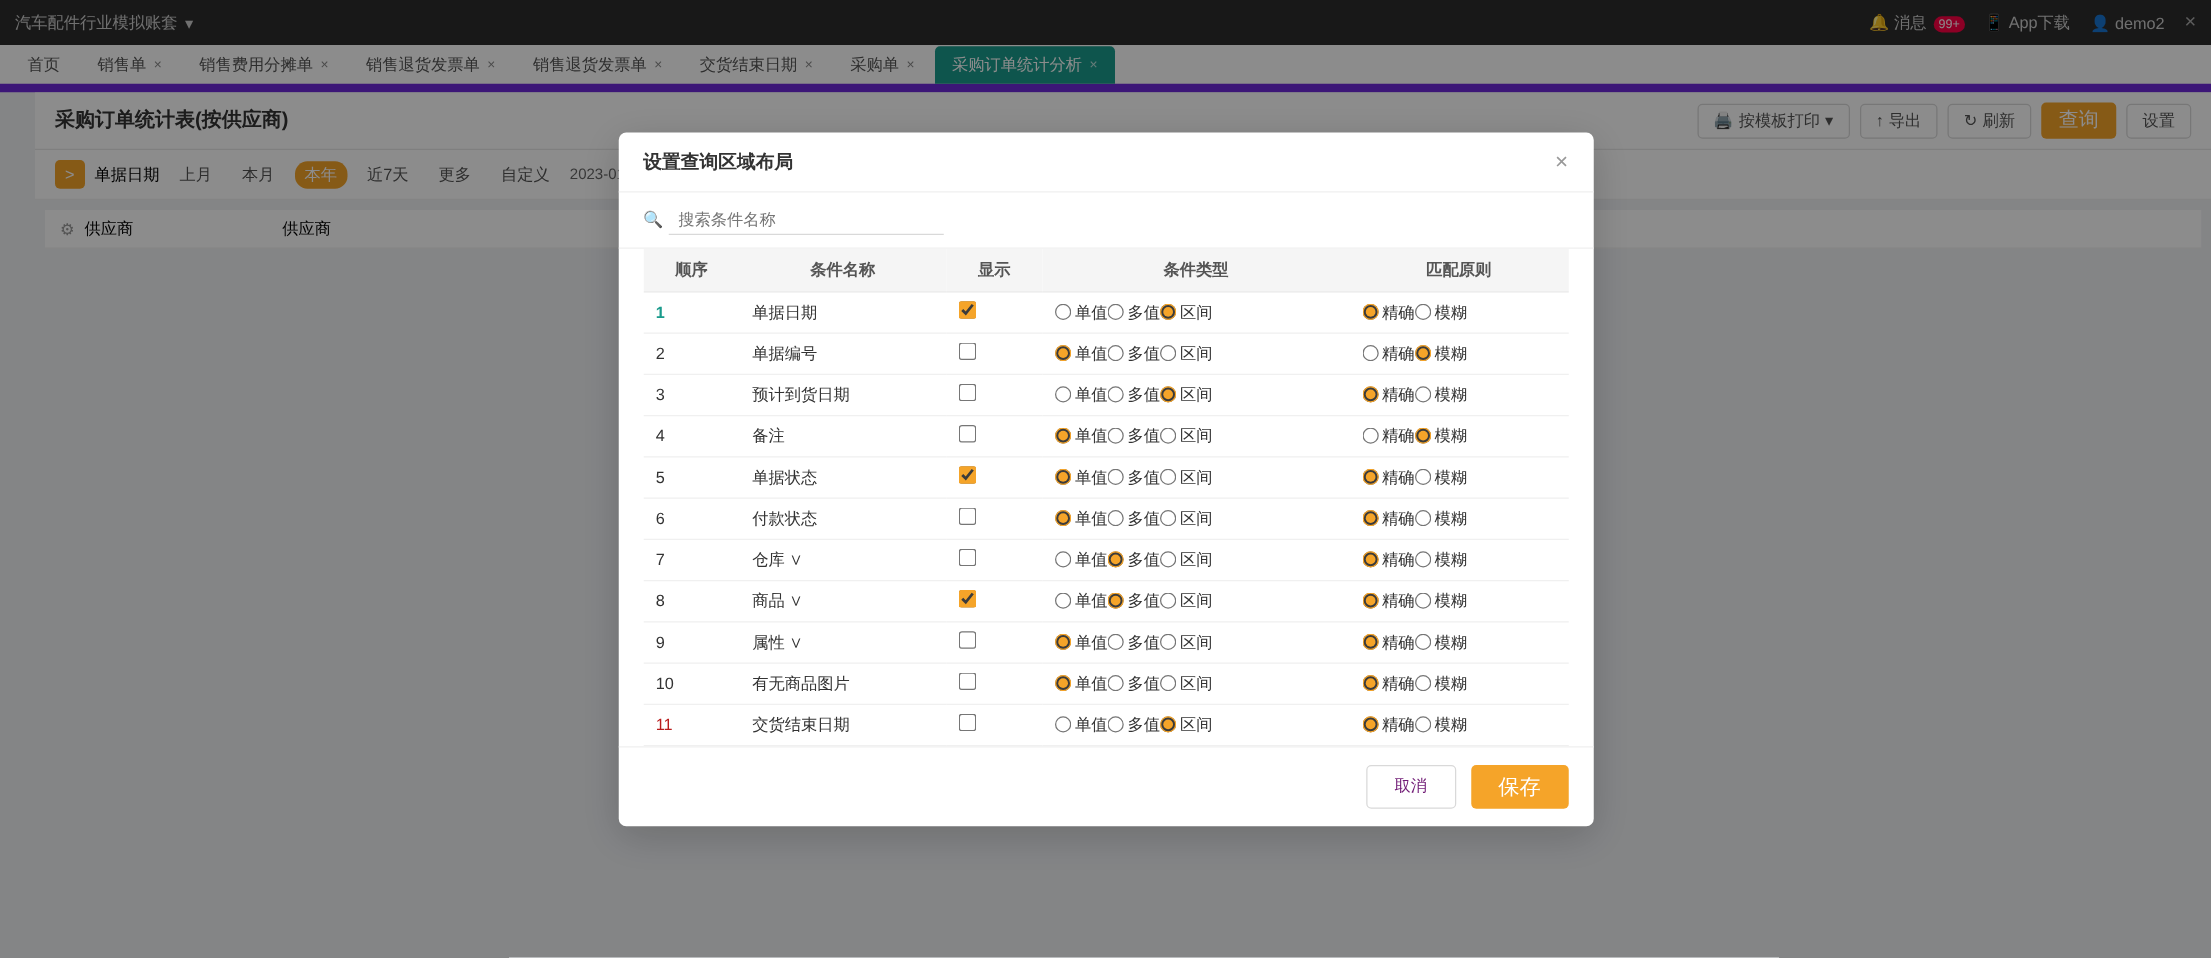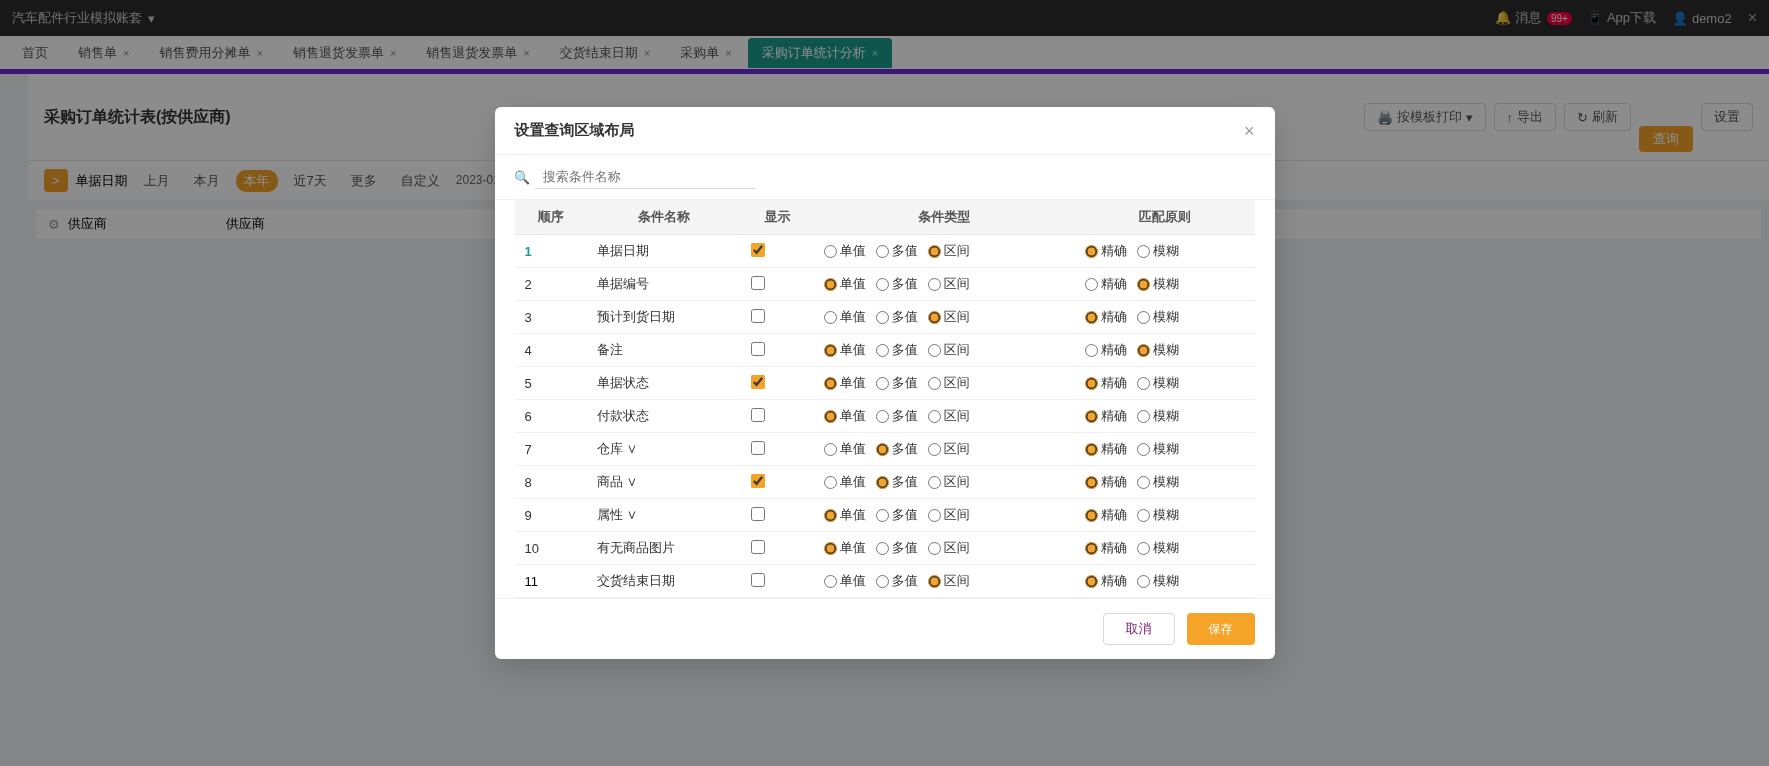--- a/index.html
+++ b/index.html
@@ -20,21 +20,21 @@
     .badge { background: #f04; color: #fff; font-size: 10px; border-radius: 8px; padding: 1px 4px; margin-left: 2px; }
     .top-nav-close { cursor: pointer; font-size: 16px; color: #aaa; }
 
     
     .tab-bar {
       background: #fff;
       height: 38px;
       display: flex;
       align-items: center;
       padding: 0 8px;
-      border-bottom: 5px solid #6d28d9;
+      border-bottom: 7px solid #6d28d9;
       gap: 2px;
     }
     .tab-item {
       height: 30px;
       padding: 0 14px;
       display: flex;
       align-items: center;
       border-radius: 4px 4px 0 0;
       font-size: 13px;
       cursor: pointer;
@@ -79,22 +79,21 @@
       align-items: center;
       gap: 4px;
     }
     .btn-primary {
       background: #f5a429;
       color: #fff;
       border: none;
       padding: 4px 14px;
       border-radius: 4px;
       cursor: pointer;
-      font-size: 13px;
-      margin-top: 44px;
+      font-size: 16px;
     }
 
     
     .filter-bar {
       background: #fff;
       padding: 8px 16px;
       display: flex;
       align-items: center;
       gap: 8px;
       border-bottom: 1px solid #f0f0f0;
@@ -209,21 +208,21 @@
     }
     .dialog-table tbody td {
       padding: 7px 10px;
       font-size: 13px;
       color: #333;
       border-bottom: 1px solid #f0f0f0;
       vertical-align: middle;
     }
 
     
-    .radio-group { display: flex; align-items: center; gap: 10px; white-space: nowrap; }
+    .radio-group { display: flex; align-items: center; gap: 0; white-space: nowrap; }
     .radio-label { display: flex; align-items: center; gap: 3px; cursor: pointer; font-size: 13px; color: #333; }
     .radio-label input[type=radio] { accent-color: #f5a429; cursor: pointer; }
     .checkbox-cell input[type=checkbox] { accent-color: #f5a429; cursor: pointer; width: 14px; height: 14px; }
 
     
     .dialog-footer {
       padding: 14px 20px;
       display: flex;
       justify-content: flex-end;
       gap: 12px;
@@ -238,21 +237,21 @@
       font-size: 13px;
       color: #701a75;
     }
     .btn-save {
       background: #f5a429;
       color: #fff;
       border: none;
       padding: 6px 22px;
       border-radius: 4px;
       cursor: pointer;
-      font-size: 12px;
+      font-size: 17px;
     }
 
     
     .dialog-table-wrap::-webkit-scrollbar { width: 6px; }
     .dialog-table-wrap::-webkit-scrollbar-track { background: #f5f5f5; }
     .dialog-table-wrap::-webkit-scrollbar-thumb { background: #ccc; border-radius: 3px; }
   </style>
 </head>
 <body>
 
@@ -701,21 +700,21 @@
                     <span>精确</span>
                   </label>
                   <label class="radio-label">
                     <input type="radio" name="match-9" style="">
                     <span>模糊</span>
                   </label>
                 </div>
               </td>
             </tr>
             <tr>
-              <td style="color: #000000; font-weight: normal;">11</td>
+              <td style="color: #b91c1c; font-weight: normal;">11</td>
               <td>交货结束日期</td>
               <td class="checkbox-cell"><input type="checkbox" style=""></td>
               <td>
                 <div class="radio-group">
                   <label class="radio-label">
                     <input type="radio" name="type-10" style="">
                     <span>单值</span>
                   </label>
                   <label class="radio-label">
                     <input type="radio" name="type-10" style="">

